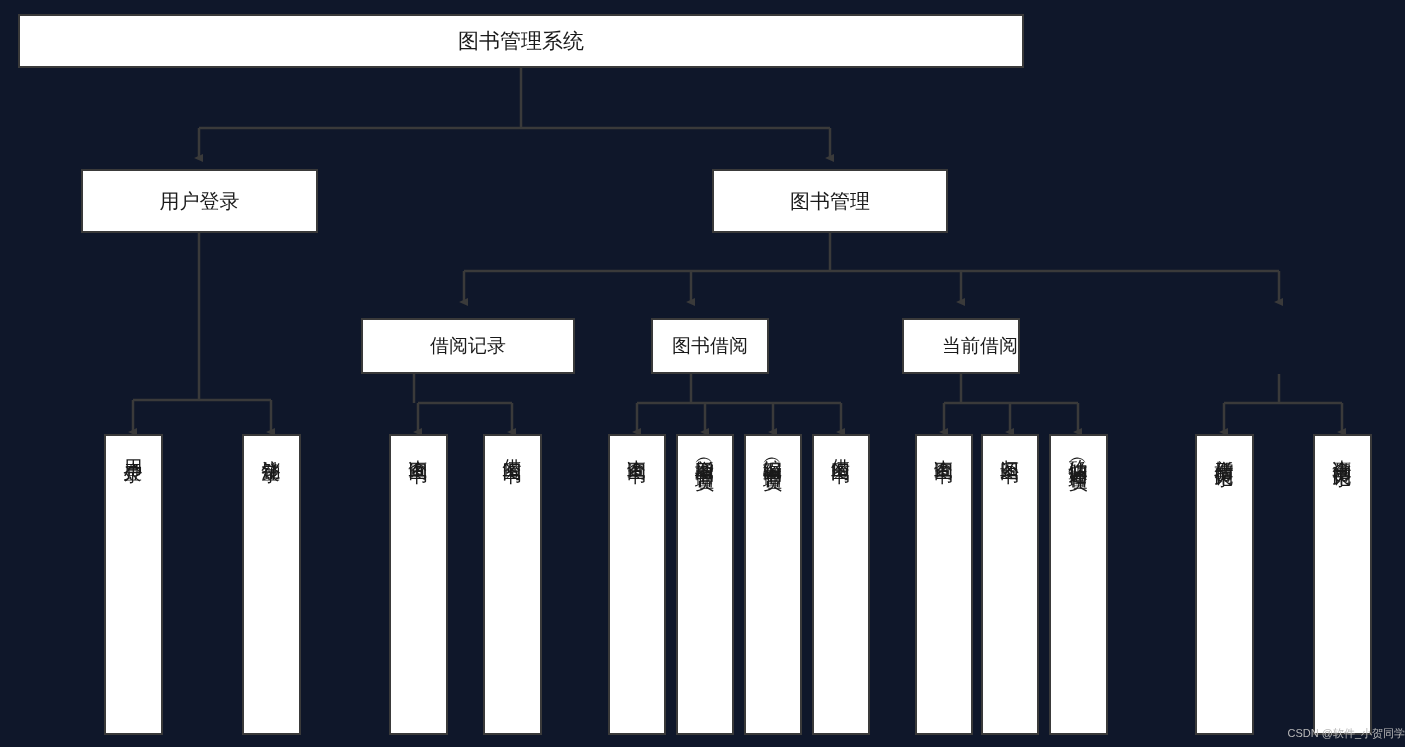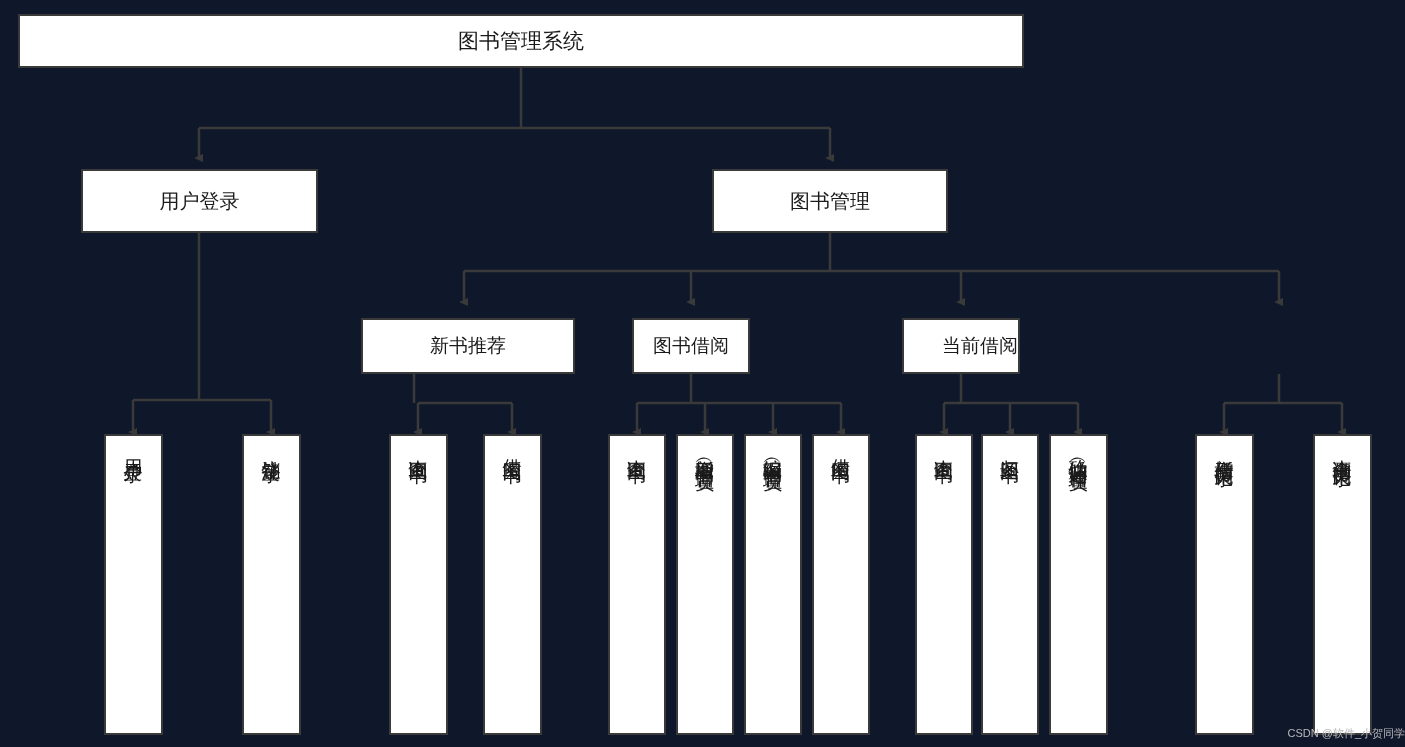--- a/index.html
+++ b/index.html
@@ -133,23 +133,23 @@
   </div>
 
   <div class="node level1" style="left:81px; top:169px; width:237px; height:64px;">
     <span class="htext">用户登录</span>
   </div>
   <div class="node level1" style="left:712px; top:169px; width:236px; height:64px;font-family:Liberation Mono, monospace;">
     <span class="htext">图书管理</span>
   </div>
 
   <div class="node level2" style="left:361px; top:318px; width:214px; height:56px;">
-    <span class="htext">新书推荐</span>
+    <span class="htext">借阅记录</span>
   </div>
-  <div class="node level2" style="left:632px; top:318px; width:118px; height:56px;">
+  <div class="node level2" style="left:651px; top:318px; width:118px; height:56px;">
     <span class="htext">图书借阅</span>
   </div>
   <div class="node level2" style="left:902px; top:318px; width:118px; height:56px;justify-content:flex-end;">
     <span class="htext">当前借阅</span>
   </div>
 
   <div class="node leaf" style="left:104px; top:434px; width:59px; height:301px;">
     <span class="vtext">用户登录</span>
   </div>
   <div class="node leaf" style="left:242px; top:434px; width:59px; height:301px;">

